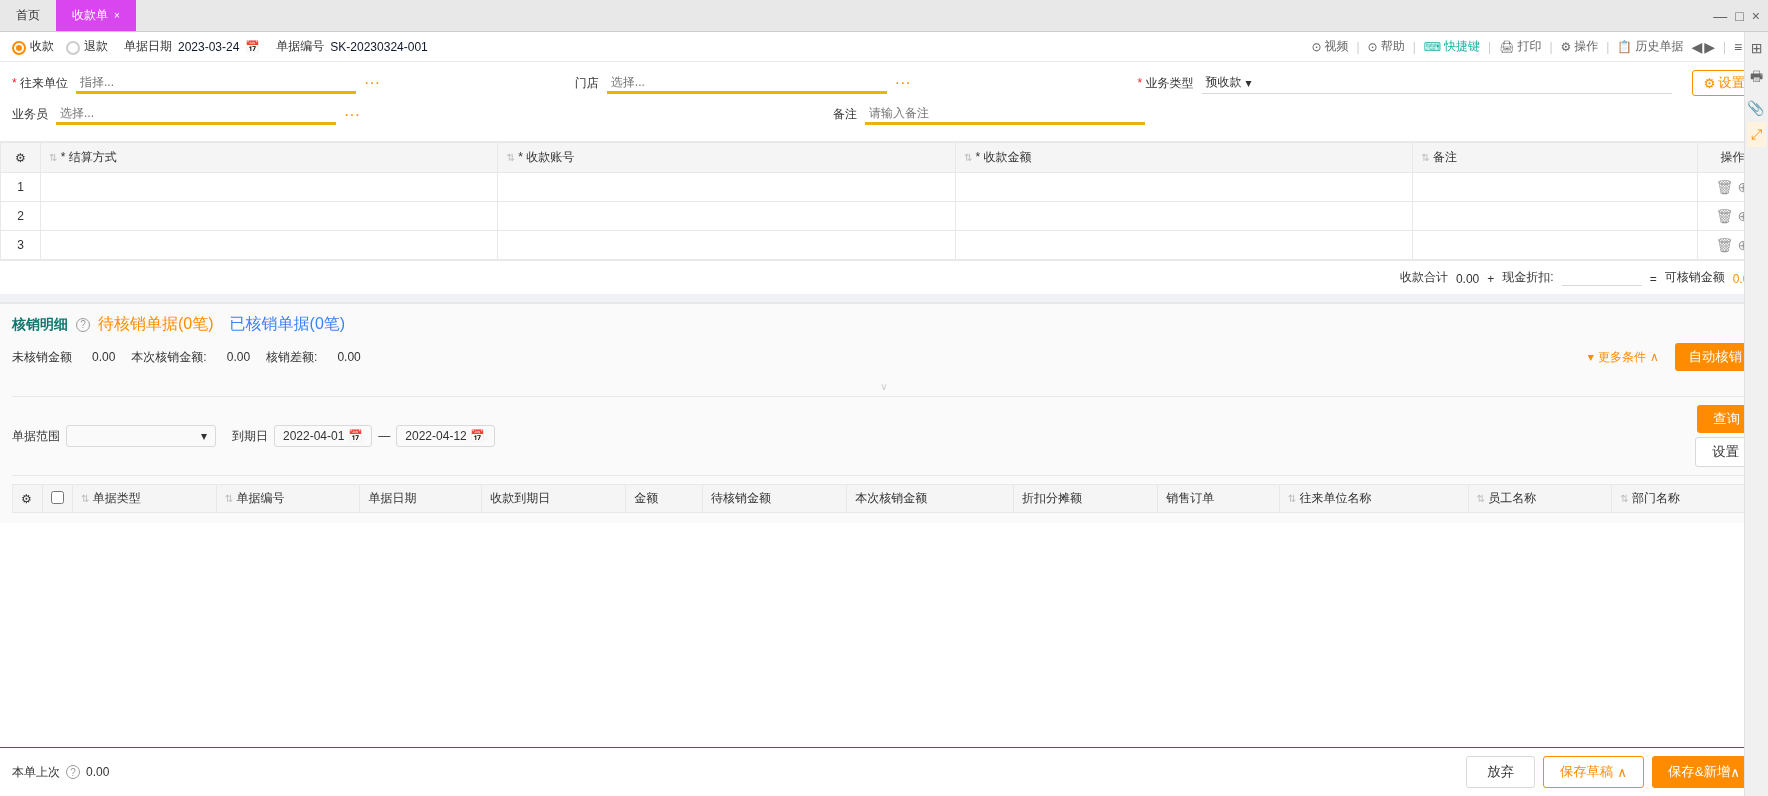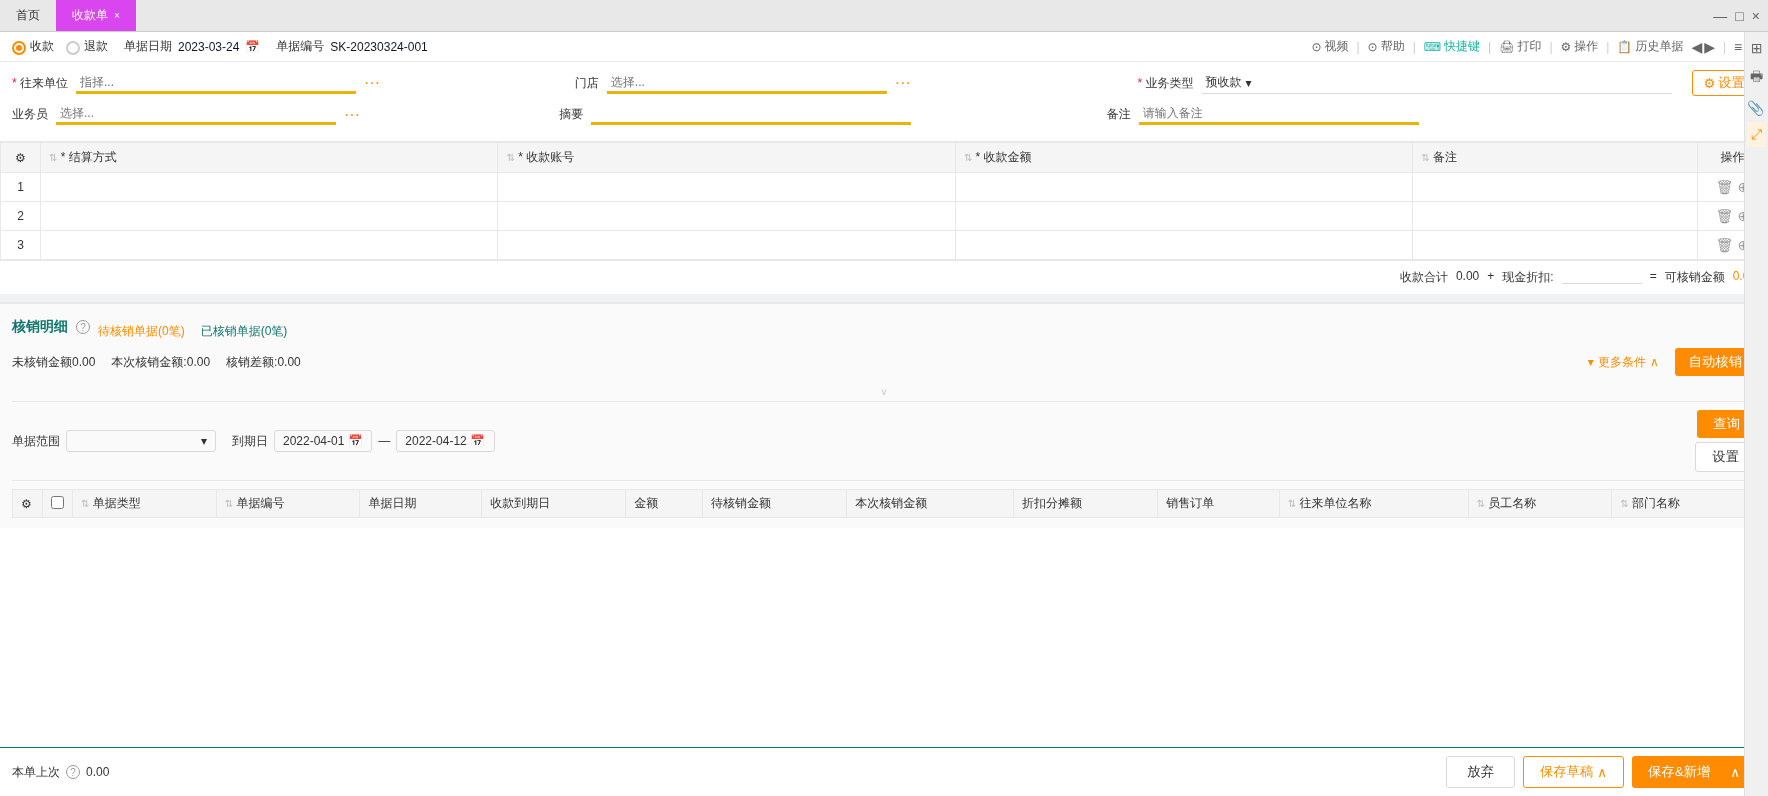--- a/index.html
+++ b/index.html
@@ -47,37 +47,37 @@
     .data-table { width: 100%; border-collapse: collapse; }
     .data-table th { background: #f5f5f5; border: 1px solid #e8e8e8; padding: 6px 8px; text-align: left; color: #333; font-weight: normal; white-space: nowrap; }
     .data-table td { border: 1px solid #e8e8e8; padding: 6px 8px; color: #333; }
     .data-table .col-num { width: 40px; text-align: center; }
     .data-table .col-actions { width: 70px; text-align: center; }
     .row-actions { display: flex; gap: 4px; justify-content: center; }
     .row-action-btn { color: #999; cursor: pointer; font-size: 14px; }
     .sort-icon { color: #bbb; font-size: 10px; }
 
     
-    .summary-bar { display: flex; align-items: flex-start; justify-content: flex-end; padding: 8px 12px; gap: 8px; border-top: 1px solid #e8e8e8; background: white; }
+    .summary-bar { display: flex; align-items: flex-end; justify-content: flex-end; padding: 8px 12px; gap: 8px; border-top: 1px solid #e8e8e8; background: white; }
     .summary-text { color: #333; }
     .summary-value { color: #333; }
     .summary-orange { color: #ff8c00; font-weight: 500; }
     .summary-input { border: none; border-bottom: 1px solid #d9d9d9; width: 80px; text-align: right; outline: none; font-size: 12px; }
     .summary-eq { color: #333; }
 
     
     .writeoff-section { background: #fafafa; border-top: 2px solid #e8e8e8; padding: 10px 12px; }
     .writeoff-title { display: flex; align-items: center; gap: 8px; margin-bottom: 8px; }
     .writeoff-title-text { font-size: 14px; font-weight: bold; color: #0f766e; }
     .writeoff-tabs { display: flex; gap: 16px; }
-    .writeoff-tab { color: #ff8c00; cursor: pointer; font-size: 12px; margin-top: 9px; }
-    .writeoff-tab.normal { color: #0f766e; }
+    .writeoff-tab { color: #ff8c00; cursor: pointer; font-size: 16px; }
+    .writeoff-tab.normal { color: #3b82f6; }
 
     .writeoff-stats { display: flex; align-items: center; gap: 16px; margin-bottom: 10px; }
-    .stat-item { display: flex; align-items: center; gap: 0; color: #333; }
+    .stat-item { display: flex; align-items: center; gap: 20px; color: #333; }
     .stat-label { color: #333; }
     .stat-value { color: #333; }
     .more-conditions { margin-left: auto; display: flex; align-items: center; gap: 4px; color: #ff8c00; cursor: pointer; }
     .auto-writeoff-btn { background: #ff8c00; color: white; border: none; padding: 5px 14px; border-radius: 3px; cursor: pointer; }
 
     .filter-row { display: flex; align-items: center; gap: 16px; padding: 8px 0; border-top: 1px solid #e8e8e8; border-bottom: 1px solid #e8e8e8; margin-bottom: 8px; }
     .filter-field { display: flex; align-items: center; gap: 6px; }
     .filter-label { color: #333; white-space: nowrap; }
     .filter-select { display: flex; align-items: center; gap: 4px; border: 1px solid #d9d9d9; padding: 3px 8px; border-radius: 3px; min-width: 150px; cursor: pointer; justify-content: space-between; }
     .filter-date { display: flex; align-items: center; gap: 4px; border: 1px solid #d9d9d9; padding: 3px 8px; border-radius: 3px; cursor: pointer; }
@@ -91,21 +91,21 @@
     .bottom-table th { background: #f5f5f5; border: 1px solid #e8e8e8; padding: 5px 8px; text-align: left; color: #333; font-weight: normal; white-space: nowrap; }
     .checkbox-col { width: 30px; text-align: center; }
 
     
     .footer { display: flex; align-items: center; padding: 8px 12px; border-top: 1px solid #0f766e; background: white; }
     .footer-info { display: flex; align-items: center; gap: 6px; color: #333; }
     .footer-value { color: #333; font-weight: 500; }
     .footer-btns { margin-left: auto; display: flex; gap: 8px; }
     .btn-abandon { background: white; border: 1px solid #d9d9d9; color: #333; padding: 6px 20px; border-radius: 3px; cursor: pointer; }
     .btn-draft { background: white; border: 1px solid #ff8c00; color: #ff8c00; padding: 6px 16px; border-radius: 3px; cursor: pointer; display: flex; align-items: center; gap: 4px; }
-    .btn-save-new { background: #ff8c00; border: none; color: white; padding: 6px 16px; border-radius: 3px; cursor: pointer; display: flex; align-items: center; gap: 20px; }
+    .btn-save-new { background: #ff8c00; border: none; color: white; padding: 6px 16px; border-radius: 3px; cursor: pointer; display: flex; align-items: center; gap: 0; }
 
     
     .right-sidebar { position: fixed; right: 0; top: 32px; width: 24px; display: flex; flex-direction: column; align-items: center; gap: 2px; padding-top: 4px; background: #f0f0f0; border-left: 1px solid #e0e0e0; height: calc(796px - 32px); }
     .sidebar-icon { color: #666; cursor: pointer; padding: 4px; font-size: 14px; }
     .sidebar-icon.active { color: #ff8c00; background: #fff3e0; }
 
     .info-circle { display: inline-flex; align-items: center; justify-content: center; width: 14px; height: 14px; border-radius: 50%; border: 1px solid #999; color: #999; font-size: 10px; cursor: pointer; }
 
     .content-wrapper { display: flex; flex-direction: column; height: calc(796px - 32px); }
     .upper-section { background: white; flex-shrink: 0; }
@@ -234,24 +234,20 @@
         </div>
       </div>
 
       <div class="form-row">
         <div class="form-section" style="flex:2">
           <span class="form-label-normal">业务员</span>
           <input class="form-input" type="text" style="max-width: 280px;" placeholder="选择...">
           <span class="form-ellipsis">···</span>
         </div>
 
-        <div class="form-section" style="flex:2; margin-left:20px">
-          <span class="form-label-normal">摘要</span>
-          <input class="form-input" type="text" style="max-width: 320px;">
-        </div>
 
         <div class="form-section" style="flex:2; margin-left:20px">
           <span class="form-label-normal">备注</span>
           <input class="form-input" type="text" style="max-width: 280px;" placeholder="请输入备注">
         </div>
 
         <div style="flex-shrink:0; width:110px; margin-left:12px"></div>
       </div>
     </div>
 

